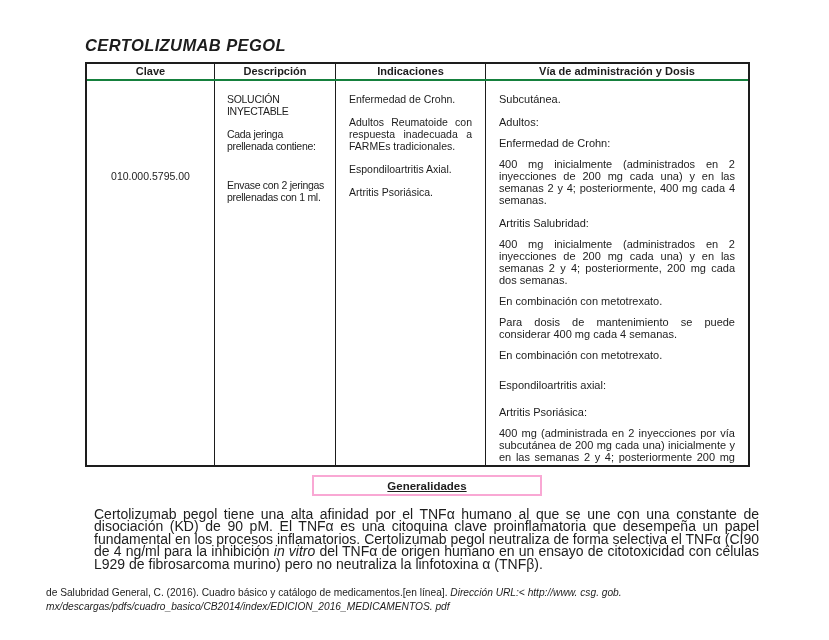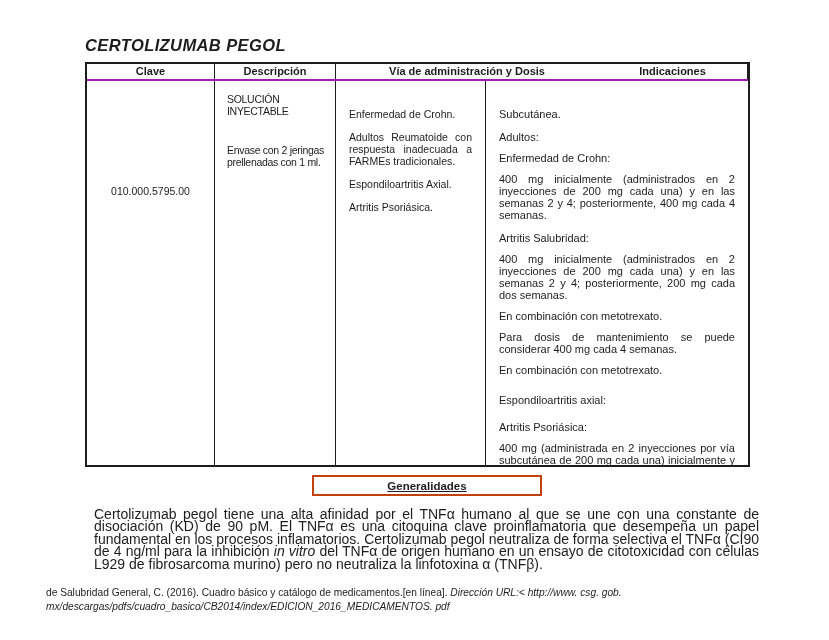--- a/index.html
+++ b/index.html
@@ -25,30 +25,30 @@
   }
 
   
   .med-table {
     position:absolute; left:85px; top:62px;
     width:665px; height:405px;
     border:2px solid #1d1d1d;
     display:flex; flex-direction:column;
     background:#fff;
   }
-  .thead { display:flex; border-bottom:2px solid #a21caf; }
+  .thead { display:flex; border-bottom:2px solid #15803d; }
   .th {
     font-weight:bold; font-size:11px; line-height:13px;
     text-align:center; padding:1px 2px;
     border-right:1px solid #1d1d1d;
   }
   .tbody { display:flex; flex:1 1 auto; min-height:0; }
   .td {
     border-right:1px solid #1d1d1d;
-    padding:18px 4px;
+    padding:3px 4px;
     font-size:10.5px; line-height:12px;
     overflow:hidden;
   }
   .th.last, .td.last { border-right:none; }
   .col-clave { width:128px; flex:0 0 128px; }
   .col-desc  { width:121px; flex:0 0 121px; }
   .col-ind   { width:150px; flex:0 0 150px; }
   .col-via   { flex:1 1 auto; }
   .td.col-desc { padding:3px 2px 3px 3px; letter-spacing:-0.3px; }
   .td.col-via  { font-size:11px; }
@@ -58,21 +58,21 @@
   .gap2 { margin-top:18px; }
   .gap15 { margin-top:15px; }
   .gap-envase { margin-top:27px; }
   .just { text-align:justify; }
   .clave-value { margin-top:86px; text-align:center; }
 
   
   .gen-heading-box {
     position:absolute; left:312px; top:475px;
     width:230px; height:21px;
-    border:2px solid #c2410c;
+    border:2px solid #f9a8d4;
     display:flex; align-items:center; justify-content:center;
     background:#fff;
   }
   .gen-heading {
     font-weight:bold; font-size:11.5px;
     text-decoration:underline;
   }
   .gen-body {
     position:absolute; left:85px; top:499px; width:665px;
     font-size:14px; line-height:12.4px;
@@ -90,32 +90,33 @@
 <body>
 
 <div class="page">
 
   <h1 class="title">CERTOLIZUMAB PEGOL</h1>
 
   <div class="med-table">
     <div class="thead">
       <div class="th col-clave">Clave</div>
       <div class="th col-desc">Descripción</div>
+      <div class="th col-ind">Indicaciones</div>
       <div class="th col-via last">Vía de administración y Dosis</div>
-      <div class="th col-ind">Indicaciones</div>
     </div>
 
     <div class="tbody">
 
       <div class="td col-clave">
         <p class="clave-value">010.000.5795.00</p>
       </div>
 
       <div class="td col-desc">
         <p>SOLUCIÓN INYECTABLE</p>
+        <p class="gap1">Cada jeringa prellenada contiene:</p>
         <p class="gap-envase">Envase con 2 jeringas prellenadas con 1 ml.</p>
       </div>
 
       <div class="td col-ind">
         <p>Enfermedad de Crohn.</p>
         <p class="gap1 just">Adultos Reumatoide con respuesta inadecuada a FARMEs tradicionales.</p>
         <p class="gap1">Espondiloartritis Axial.</p>
         <p class="gap1">Artritis Psoriásica.</p>
       </div>
 

